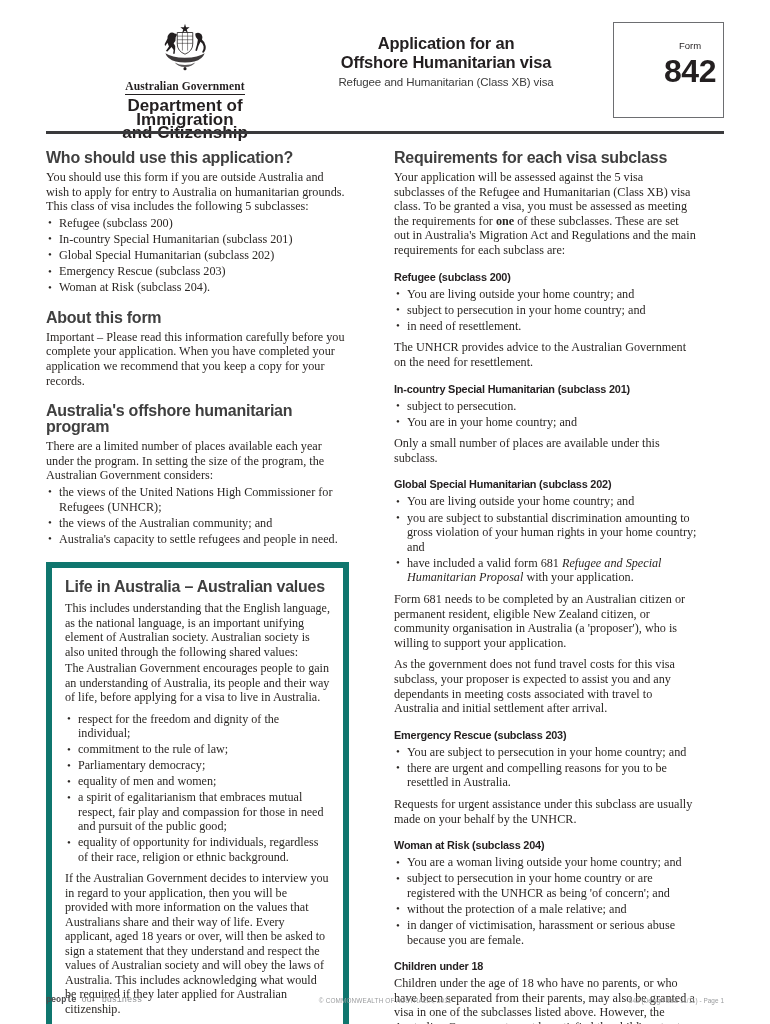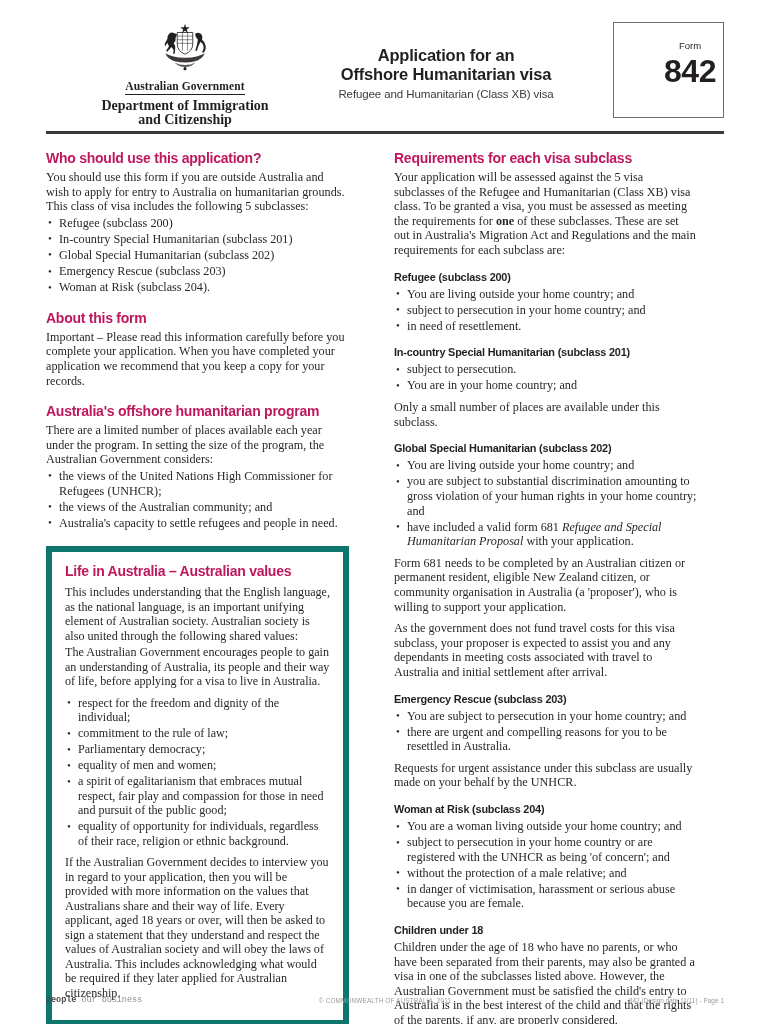--- a/index.html
+++ b/index.html
@@ -48,43 +48,42 @@
     font-family: "Liberation Serif", "DejaVu Serif", serif;
     font-weight: bold;
     font-size: 11.5px;
     letter-spacing: 0.1px;
     color: #231f20;
     padding-bottom: 2px;
     border-bottom: 1.1px solid #231f20;
     display: inline-block;
   }
   .dept-name {
-    font-family: Liberation Serif, serif;
-    font-weight: bold;
-    font-size: 14px;
+    font-family: Liberation Sans, sans-serif;
+    font-weight: bold;
+    font-size: 17px;
     line-height: 13.5px;
     color: #231f20;
     margin-top: 4px;
   }
 
   .title-block {
     position: absolute;
     left: 240px;
     top: 12px;
     width: 320px;
     text-align: center;
   }
   .title-main {
     font-family: "Liberation Sans", "DejaVu Sans", sans-serif;
     font-weight: bold;
     font-size: 16.5px;
     line-height: 19px;
     color: #231f20;
     letter-spacing: -0.2px;
-    margin-top: 12px;
   }
   .title-sub {
     font-family: "Liberation Sans", "DejaVu Sans", sans-serif;
     font-size: 11.5px;
     line-height: 15px;
     color: #3b3b3b;
     margin-top: 3px;
     letter-spacing: -0.1px;
   }
 
@@ -129,23 +128,23 @@
     position: absolute;
     top: 150px;
     width: 303px;
   }
   .col-left  { left: 46px; }
   .col-right { left: 394px; }
 
   h2.section {
     font-family: "Liberation Sans", "DejaVu Sans", sans-serif;
     font-weight: bold;
-    font-size: 14px;
+    font-size: 16px;
     line-height: 16px;
-    color: #be185d;
+    color: #404040;
     margin: 0 0 4px 0;
     letter-spacing: -0.25px;
   }
   h2.section.spaced { margin-top: 15px; }
 
   h3.sub {
     font-family: "Liberation Sans", "DejaVu Sans", sans-serif;
     font-weight: bold;
     font-size: 10.9px;
     line-height: 14px;
@@ -334,20 +333,21 @@
 
     <h2 class="section">Requirements for each visa subclass</h2>
     <p class="body"><span>Your application will be assessed against the 5 visa subclasses of the Refugee and Humanitarian (Class XB) visa class. To be granted a visa, you must be assessed as meeting the requirements for </span><strong>one</strong><span> of these subclasses. These are set out in Australia's Migration Act and Regulations and the main requirements for each subclass are:</span></p>
 
     <h3 class="sub">Refugee (subclass 200)</h3>
     <ul class="bullets">
       <li>You are living outside your home country; and</li>
       <li>subject to persecution in your home country; and</li>
       <li>in need of resettlement.</li>
     </ul>
+    <p class="body">The UNHCR provides advice to the Australian Government on the need for resettlement.</p>
 
     <h3 class="sub">In-country Special Humanitarian (subclass 201)</h3>
     <ul class="bullets">
       <li>subject to persecution.</li>
       <li>You are in your home country; and</li>
     </ul>
     <p class="body">Only a small number of places are available under this subclass.</p>
 
     <h3 class="sub">Global Special Humanitarian (subclass 202)</h3>
     <ul class="bullets">

